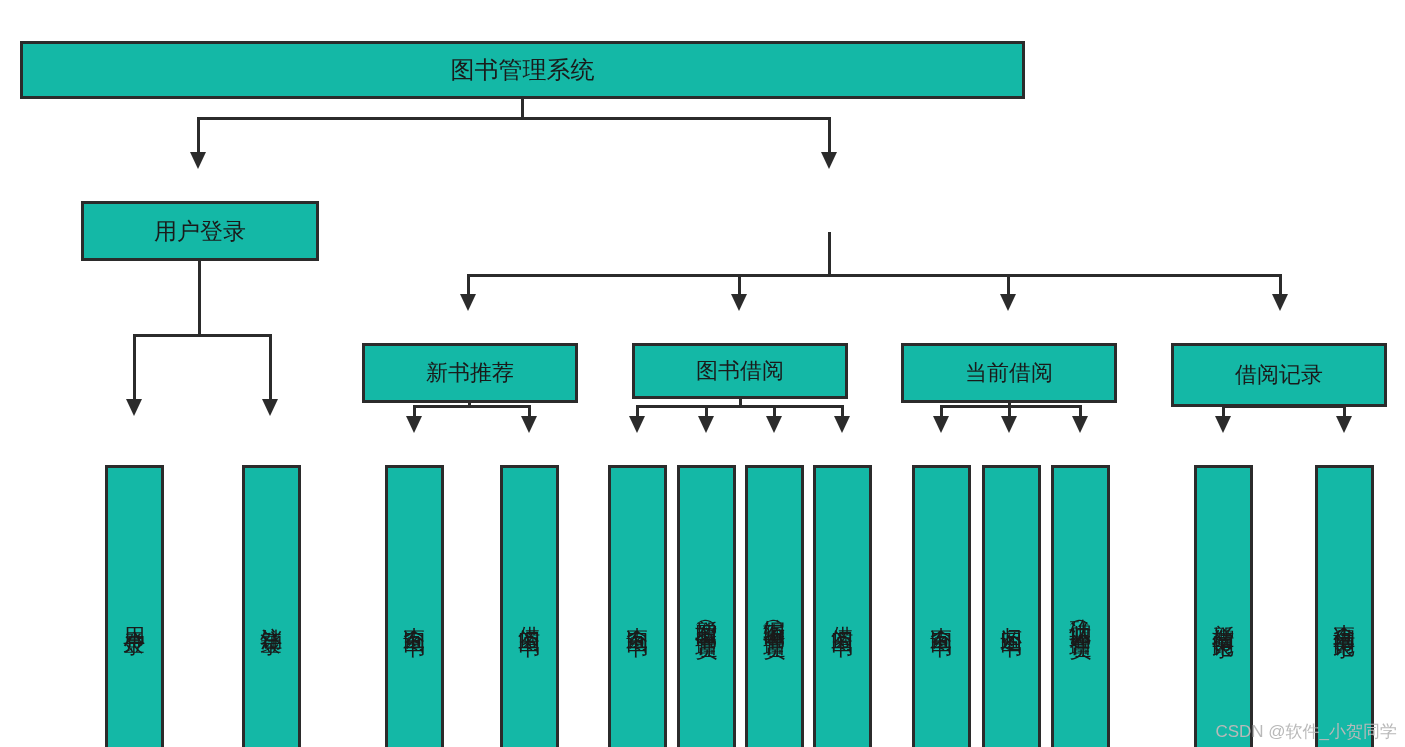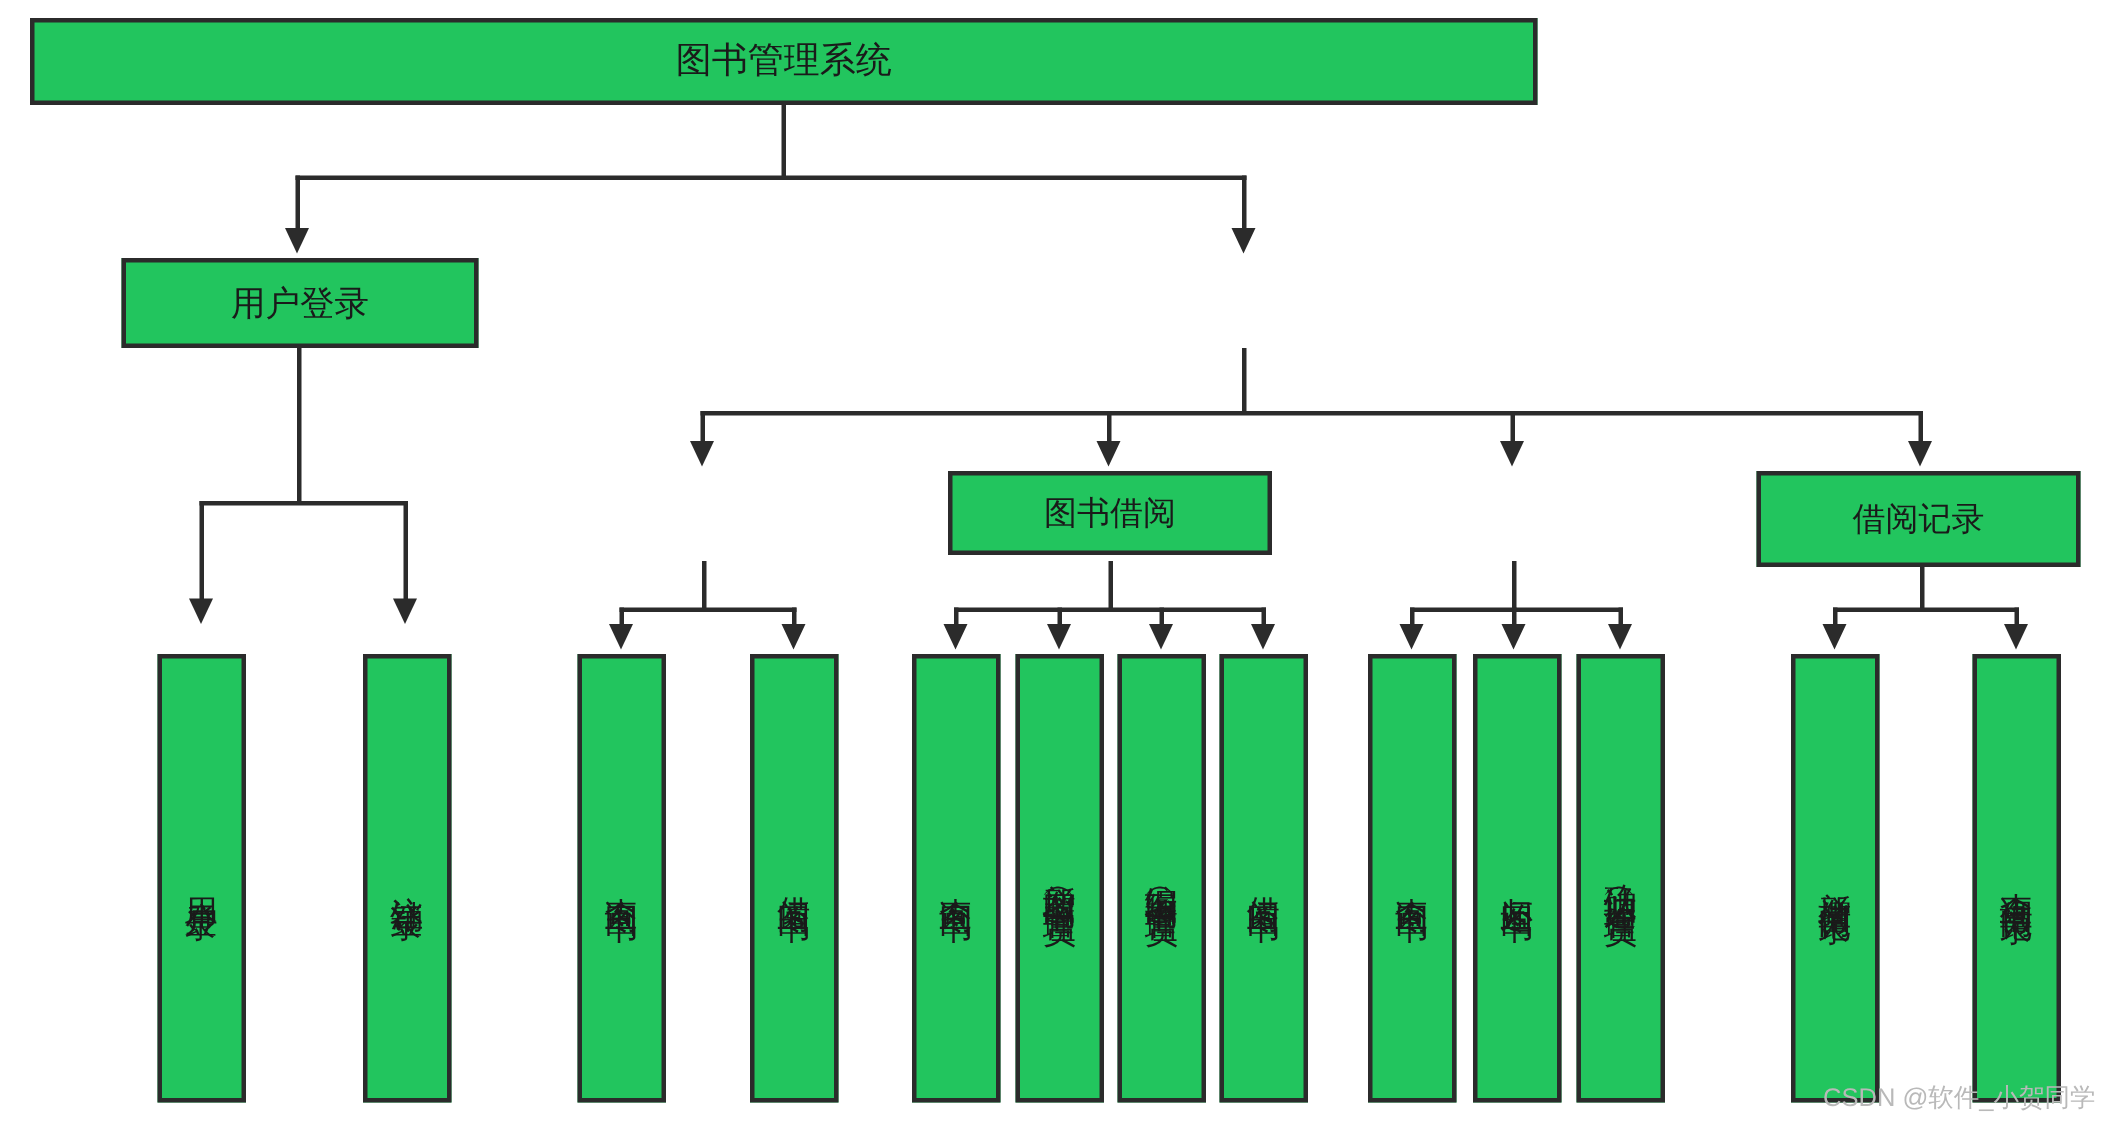--- a/index.html
+++ b/index.html
@@ -16,27 +16,28 @@
     width: 1405px;
     height: 747px;
     background: #ffffff;
     overflow: hidden;
   }
   
   .node {
     position: absolute;
     box-sizing: border-box;
     border: 3px solid #2b2b2b;
-    background: #22c55e;
+    background: #14b8a6;
     display: flex;
     align-items: center;
     justify-content: center;
     color: #1a1a1a;
     line-height: 1.15;
     z-index: 3;
+    margin-top: 29px;
   }
   .node.root {
     font-size: 24px;
   }
   .node.level1 {
     font-size: 23px;
   }
   .node.level2 {
     font-size: 22px;
   }
@@ -130,22 +131,28 @@
 
   <div class="edge v" style="left:738px; top:274px; width:3px; height:23px;"></div>
   <div class="arrow" style="left:731px; top:294px;"></div>
 
   <div class="edge v" style="left:1007px; top:274px; width:3px; height:23px;"></div>
   <div class="arrow" style="left:1000px; top:294px;"></div>
 
   <div class="edge v" style="left:1279px; top:274px; width:3px; height:23px;"></div>
   <div class="arrow" style="left:1272px; top:294px;"></div>
 
+  <div class="node level2" style="left:362px; top:314px; width:216px; height:60px;">
+    <span>新书推荐</span>
+  </div>
   <div class="node level2" style="left:632px; top:314px; width:216px; height:56px;">
     <span>图书借阅</span>
+  </div>
+  <div class="node level2" style="left:901px; top:314px; width:216px; height:60px;">
+    <span>当前借阅</span>
   </div>
   <div class="node level2" style="left:1171px; top:314px; width:216px; height:64px;">
     <span>借阅记录</span>
   </div>
 
   <div class="edge v" style="left:468px; top:374px; width:3px; height:33px;"></div>
   <div class="edge h" style="left:413px; top:405px; width:118px; height:3px;"></div>
   <div class="edge v" style="left:413px; top:405px; width:3px; height:14px;"></div>
   <div class="arrow" style="left:406px; top:416px;"></div>
   <div class="edge v" style="left:528px; top:405px; width:3px; height:14px;"></div>

